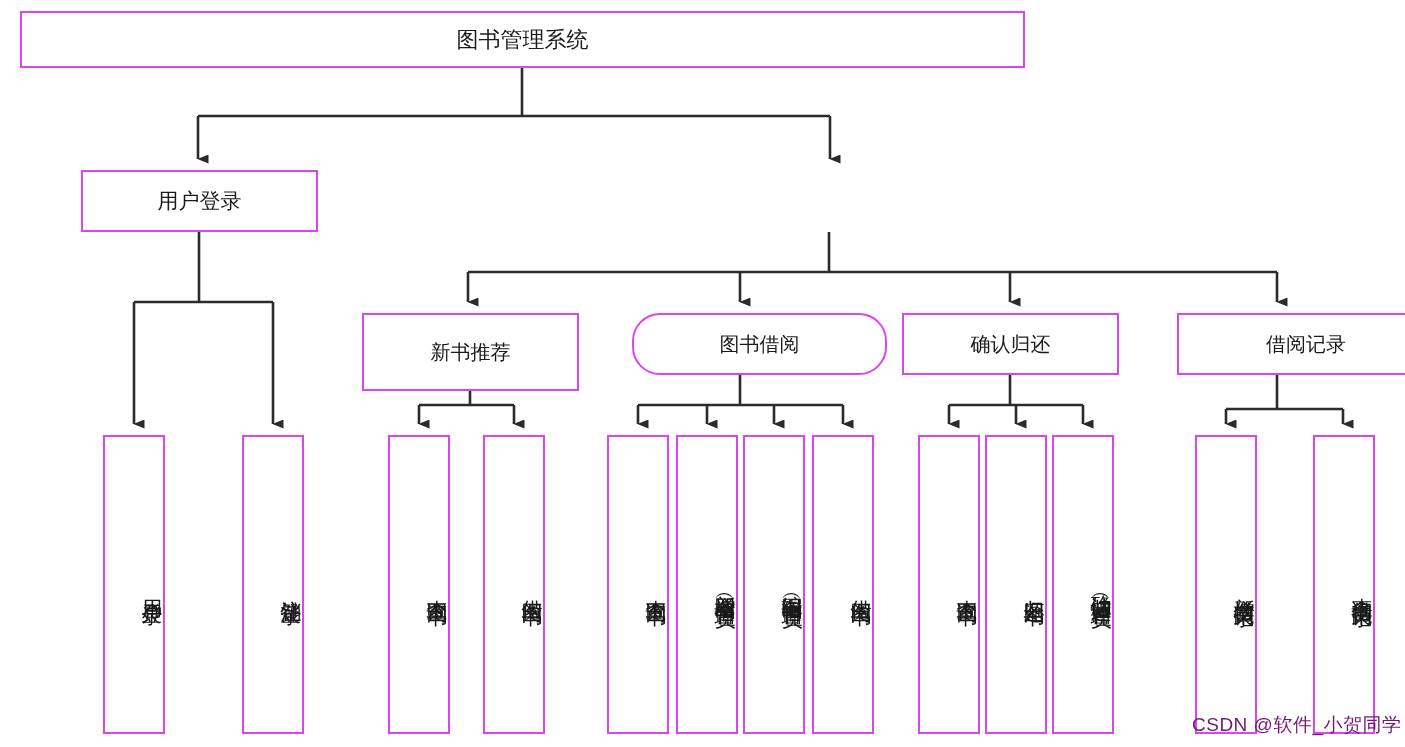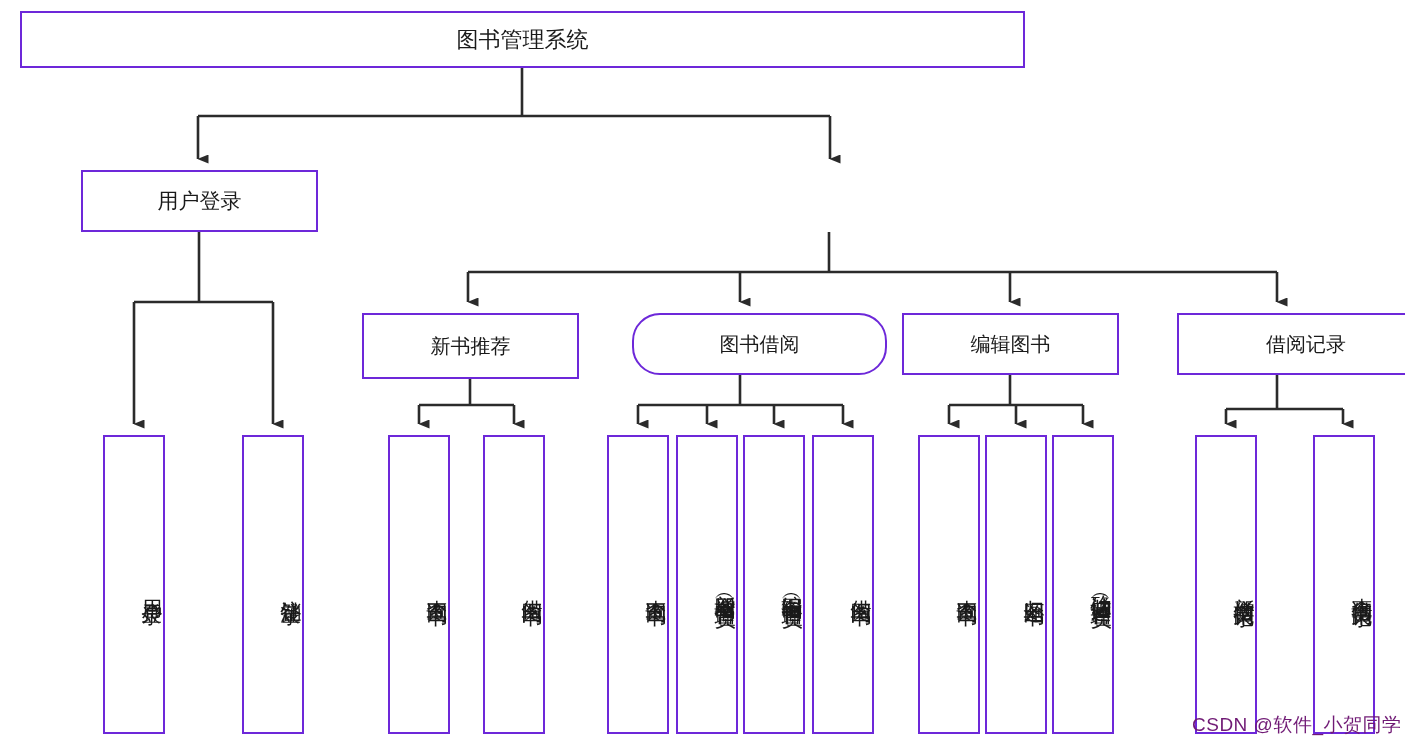--- a/index.html
+++ b/index.html
@@ -22,21 +22,21 @@
     left: 0;
     top: 0;
     width: 1405px;
     height: 747px;
     pointer-events: none;
   }
   .node {
     position: absolute;
     box-sizing: border-box;
     background: #ffffff;
-    border: 2px solid #6d28d9;
+    border: 2px solid #d946ef;
     display: flex;
     align-items: center;
     justify-content: center;
     color: #1a1a1a;
     z-index: 2;
   }
   .node.root {
     font-size: 22px;
   }
   .node.level2 {
@@ -122,23 +122,23 @@
       <path d="M1226,409 L1343,409"></path>
       <path d="M1226,409 L1226,424" marker-end="url(#arrowhead)"></path>
       <path d="M1343,409 L1343,424" marker-end="url(#arrowhead)"></path>
     </g>
   </svg>
 
   <div class="node root" id="node-root" style="left: 20px; top: 11px; width: 1005px; height: 57px;">图书管理系统</div>
 
   <div class="node level2" id="node-l2-0" style="left: 81px; top: 170px; width: 237px; height: 62px;">用户登录</div>
 
-  <div class="node level3" id="node-l3-0" style="left: 362px; top: 313px; width: 217px; height: 66px;">新书推荐</div>
+  <div class="node level3" id="node-l3-0" style="left: 362px; top: 313px; width: 217px; height: 78px;">新书推荐</div>
   <div class="node level3" id="node-l3-1" style="left: 632px; top: 313px; width: 255px; height: 62px; border-radius: 28px;">图书借阅</div>
-  <div class="node level3" id="node-l3-2" style="left: 902px; top: 313px; width: 217px; height: 62px;">编辑图书</div>
+  <div class="node level3" id="node-l3-2" style="left: 902px; top: 313px; width: 217px; height: 62px;">确认归还</div>
   <div class="node level3" id="node-l3-3" style="left: 1177px; top: 313px; width: 258px; height: 62px;">借阅记录</div>
 
   <div class="node leaf" id="node-leaf-0" style="left: 103px; top: 435px; width: 62px; height: 299px;">
     <span class="leaf-label">用户登录</span>
   </div>
   <div class="node leaf" id="node-leaf-1" style="left: 242px; top: 435px; width: 62px; height: 299px;">
     <span class="leaf-label">注销登录</span>
   </div>
   <div class="node leaf" id="node-leaf-2" style="left: 388px; top: 435px; width: 62px; height: 299px;">
     <span class="leaf-label">查询图书</span>

